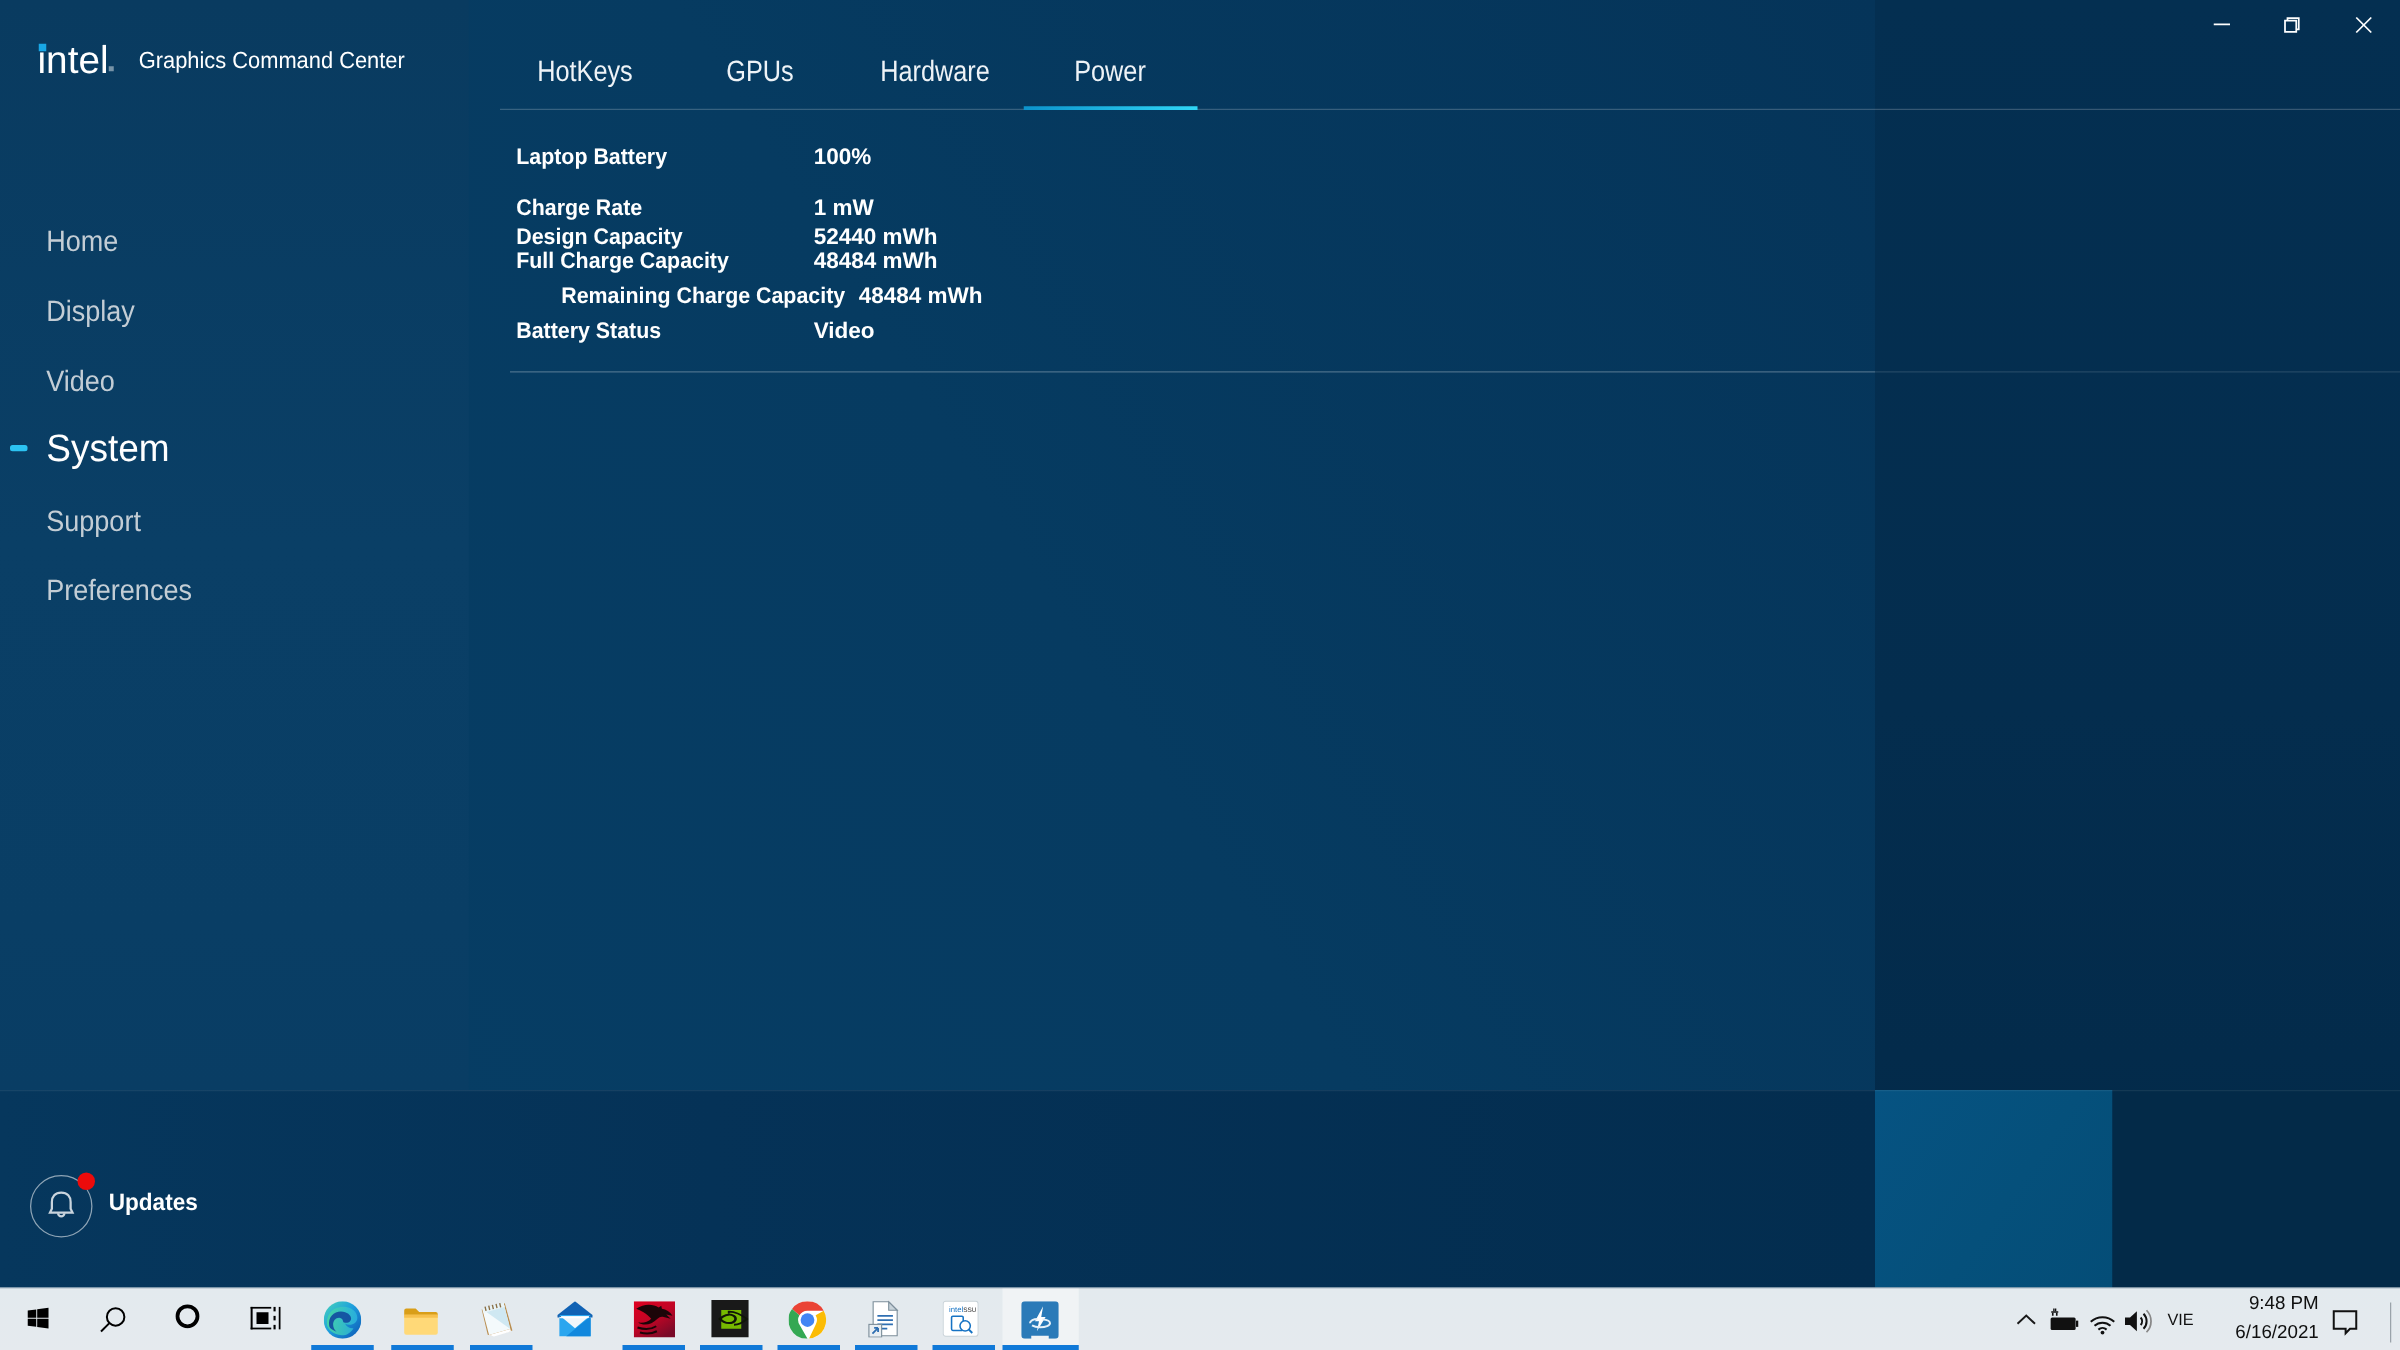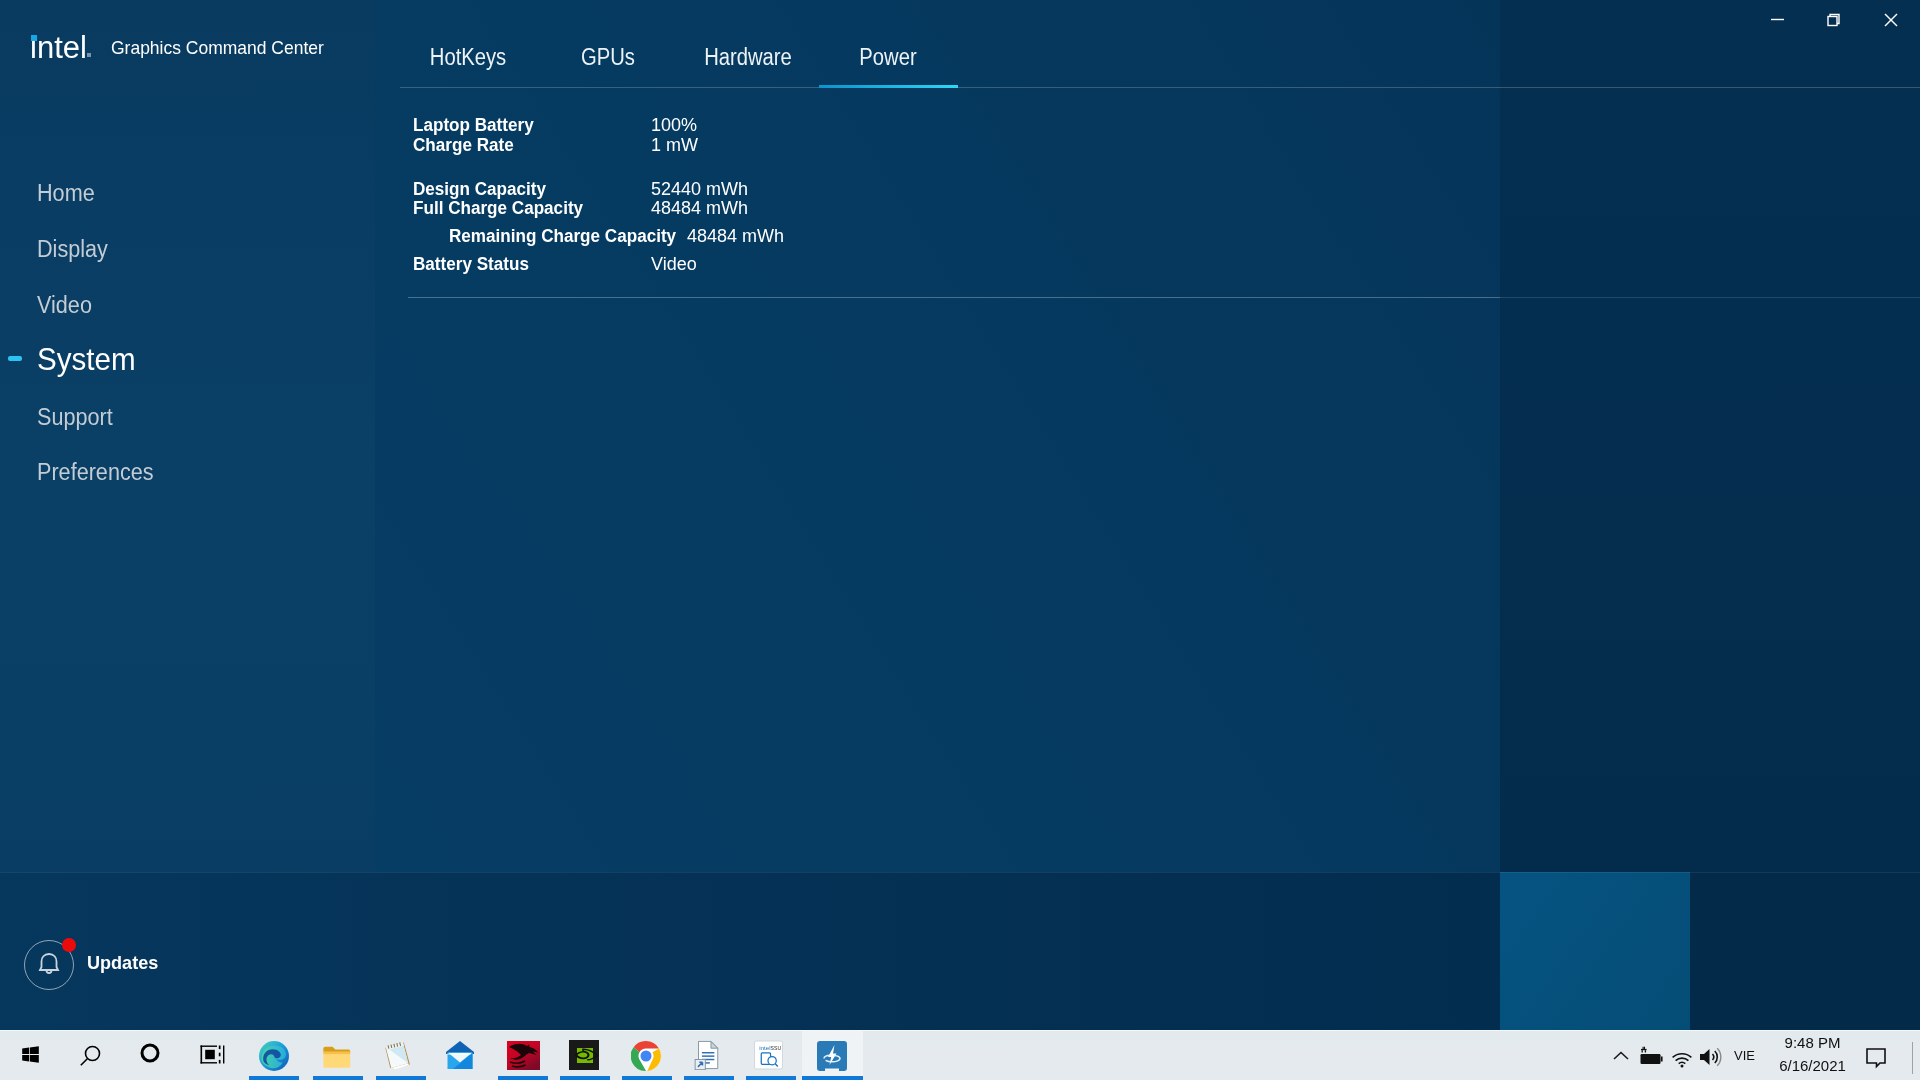--- a/index.html
+++ b/index.html
@@ -27,30 +27,30 @@
   
   #updcircle{left:24px;top:940px;width:50px;height:50px;border-radius:50%;border:1.5px solid rgba(255,255,255,0.55);box-sizing:border-box;}
   #upddot{left:62px;top:938px;width:14px;height:14px;border-radius:50%;background:#ec0b0b;}
   #updtext{left:87px;top:952px;color:#fff;font-size:19px;font-weight:bold;transform:scaleX(0.95);transform-origin:left center;}
   
   .tab{top:44px;color:#eef3f7;font-size:23.5px;width:180px;text-align:center;transform:scaleX(0.86);}
   #underline{left:819px;top:85px;width:139px;height:3px;background:linear-gradient(90deg,#0c93cc,#30d6f6);}
   
   .row{height:27.8px;line-height:27.8px;color:#fff;font-size:18px;position:absolute;left:413px;width:700px;}
   .row b{display:inline-block;transform:scaleX(0.95);transform-origin:left center;}
-  .val{position:absolute;left:238px;font-weight:normal;}
+  .val{position:absolute;left:238px;font-weight:bold;}
   
   .cap{stroke:#fff;fill:none;}
   
   #taskbar{left:0;top:1030px;width:1920px;height:50px;background:linear-gradient(180deg,#e3eaee,#e5eaee);border-top:1px solid #f4f8fa;box-sizing:border-box;}
   #gccbtn{left:802px;top:1031px;width:61px;height:45px;background:#f0f3f5;}
   .ul{top:1076px;height:4px;width:50px;background:#1079d8;position:absolute;}
   #traydiv{left:1912px;top:1042px;width:1px;height:32px;background:#9aa3aa;}
   .traytext{color:#101010;font-size:15px;}
-  #clock{left:1770px;top:1032px;width:85px;text-align:center;color:#101010;font-size:15px;line-height:22.5px;}
+  #clock{left:1770px;top:1032px;width:85px;text-align:right;color:#101010;font-size:15px;line-height:22.5px;}
 </style>
 </head>
 <body>
   <div class="abs" id="appbg"></div>
   <div class="abs" id="sidebar"></div>
   <div class="abs" id="belowline"></div>
   <div class="abs" id="rightzone"></div>
   <div class="abs" id="brightrect"></div>
   <div class="abs" id="rbdark"></div>
   <div class="abs hline1"></div>
@@ -78,21 +78,21 @@
   <div class="abs" id="upddot"></div>
   <div class="abs" id="updtext">Updates</div>
 
   <div class="abs tab" style="left:378px;">HotKeys</div>
   <div class="abs tab" style="left:518px;">GPUs</div>
   <div class="abs tab" style="left:658px;">Hardware</div>
   <div class="abs tab" style="left:798px;">Power</div>
   <div class="abs" id="underline"></div>
 
   <div class="row" style="top:112px;"><b>Laptop Battery</b><span class="val">100%</span></div>
-  <div class="row" style="top:132px;"><b>Charge Rate</b><span class="val">1 mW</span></div>
+  <div class="row" style="top:153px;"><b>Charge Rate</b><span class="val">1 mW</span></div>
   <div class="row" style="top:176px;"><b>Design Capacity</b><span class="val">52440 mWh</span></div>
   <div class="row" style="top:195.4px;"><b>Full Charge Capacity</b><span class="val">48484 mWh</span></div>
   <div class="row" style="top:223.2px;margin-left:36px;"><b>Remaining Charge Capacity</b><span class="val">48484 mWh</span></div>
   <div class="row" style="top:251px;"><b>Battery Status</b><span class="val">Video</span></div>
 
   <svg class="abs" style="left:1765px;top:8px;" width="140" height="24" viewBox="0 0 140 24">
     <line x1="6" y1="11.5" x2="19" y2="11.5" class="cap" stroke-width="1.4"></line>
     <rect x="63" y="8.5" width="9" height="9" class="cap" stroke-width="1.4"></rect>
     <path d="M65 8.5 L65 6.5 L74 6.5 L74 15.5 L72 15.5" class="cap" stroke-width="1.4"></path>
     <line x1="120" y1="6" x2="132" y2="18" class="cap" stroke-width="1.4"></line>

